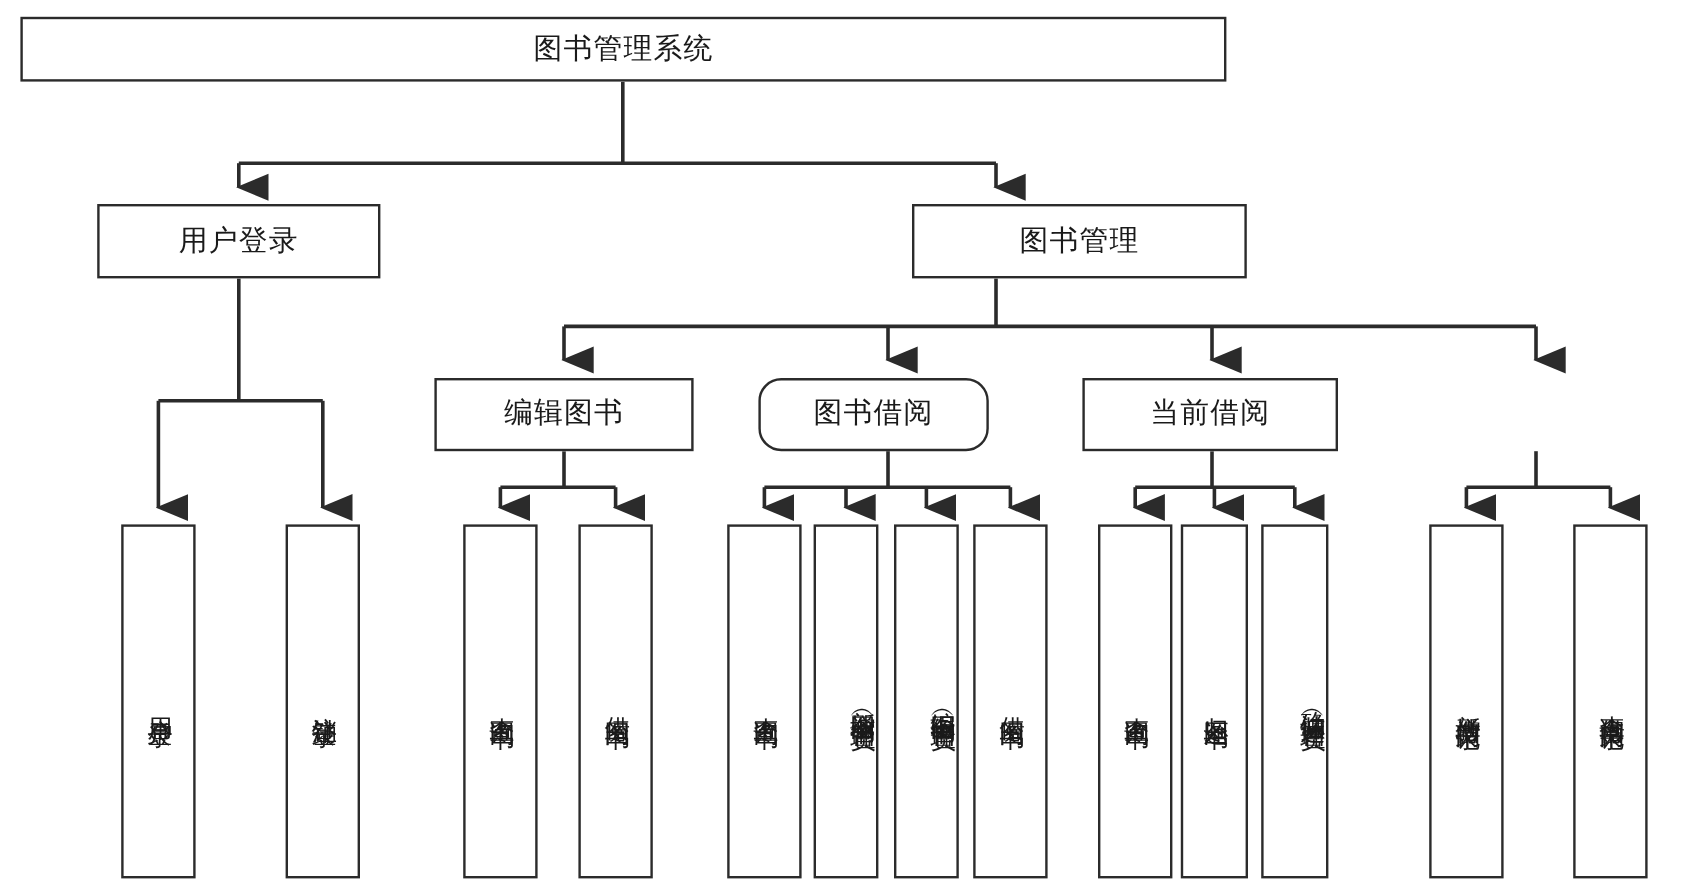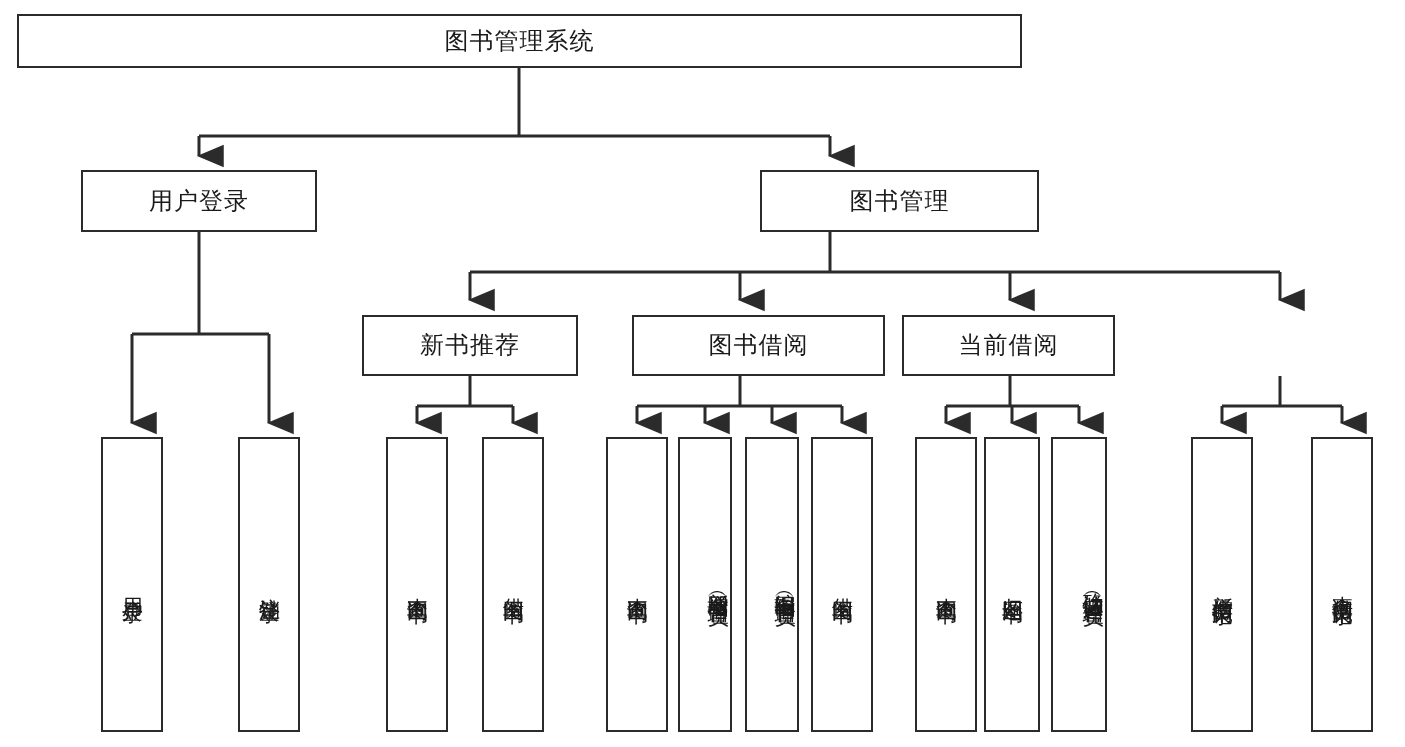--- a/index.html
+++ b/index.html
@@ -130,23 +130,23 @@
   </div>
 
   <div class="node horiz" style="left:81px; top:170px; width:236px; height:62px;">
     <span class="node-label">用户登录</span>
   </div>
   <div class="node horiz" style="left:712px; top:170px; width:279px; height:62px;margin-left:48px;">
     <span class="node-label">图书管理</span>
   </div>
 
   <div class="node horiz" style="left:362px; top:315px; width:216px; height:61px;">
-    <span class="node-label">新书推荐</span>
+    <span class="node-label">编辑图书</span>
   </div>
-  <div class="node horiz" style="left:632px; top:315px; width:253px; height:61px;">
+  <div class="node horiz" style="left:632px; top:315px; width:192px; height:61px;border-radius:19px;">
     <span class="node-label">图书借阅</span>
   </div>
   <div class="node horiz" style="left:902px; top:315px; width:213px; height:61px;">
     <span class="node-label">当前借阅</span>
   </div>
 
   <div class="node vert" style="left:101px; top:437px; width:62px; height:295px; align-items:center;">
     <span class="node-label">用户登录</span>
   </div>
   <div class="node vert" style="left:238px; top:437px; width:62px; height:295px; align-items:center;">

